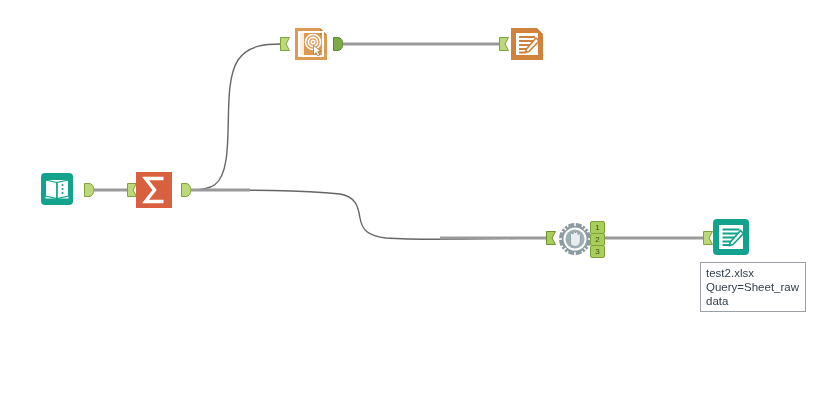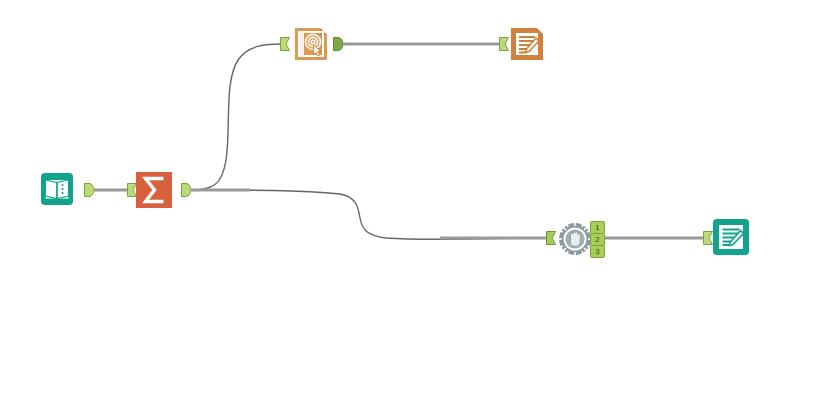--- a/index.html
+++ b/index.html
@@ -227,14 +227,17 @@
         <line x1="10.5" y1="11.5" x2="27.5" y2="11.5"></line>
         <line x1="10.5" y1="15.5" x2="27.5" y2="15.5"></line>
         <line x1="10.5" y1="19.5" x2="25" y2="19.5"></line>
         <line x1="10.5" y1="23.5" x2="21" y2="23.5"></line>
         <line x1="10.5" y1="27" x2="18" y2="27"></line>
       </g>
       <path d="M28.5 12.5 L31.5 15.5 L21 26.5 L17.3 27.7 L18.4 24 Z" fill="#ffffff" stroke="#11a38b" stroke-width="1.7" stroke-linejoin="round"></path>
     </svg>
   </div>
 
+  <div id="annotation">test2.xlsx
+Query=Sheet_raw
+data</div>
 
 </div>
 
 </body></html>

